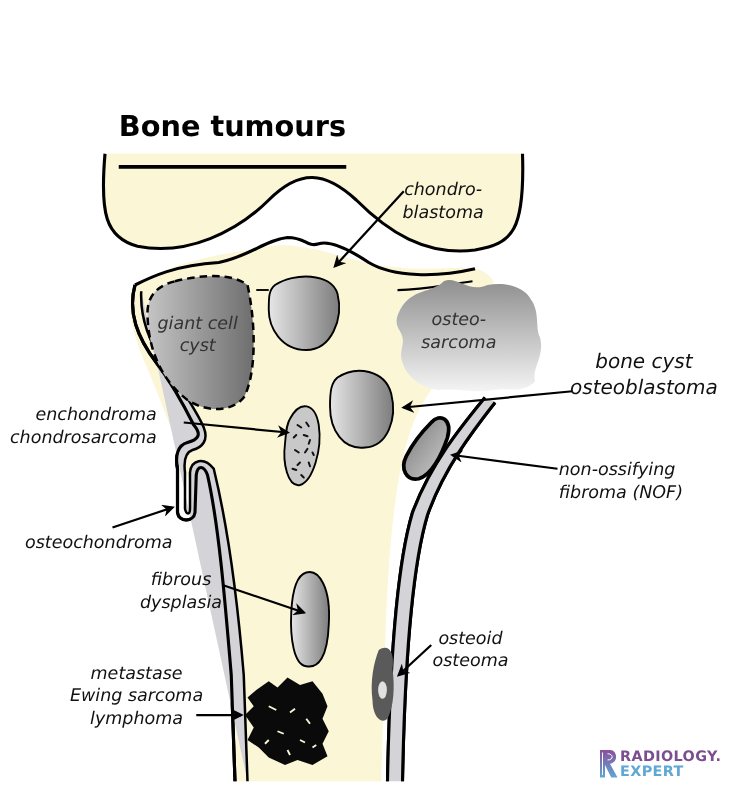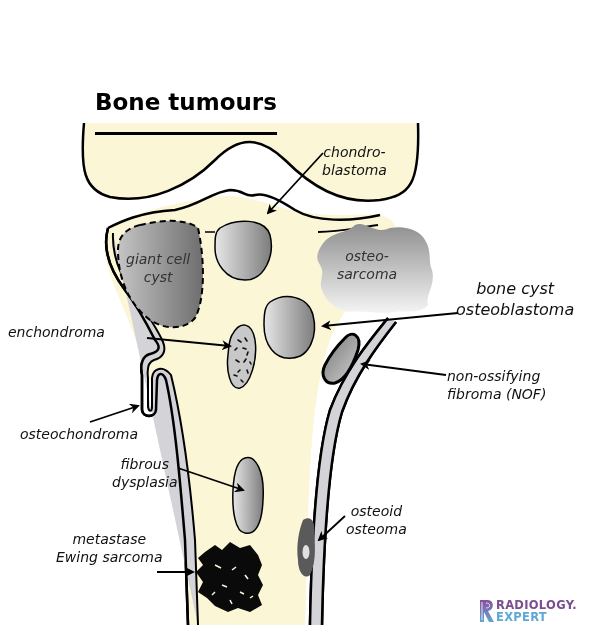--- a/index.html
+++ b/index.html
@@ -137,20 +137,21 @@
   <div>sarcoma</div>
 </div>
 
 <div class="lbl big c" style="left:456px; top:278px;">
   <div>bone cyst</div>
   <div>osteoblastoma</div>
 </div>
 
 <div class="lbl r" style="left:8px; top:323px;">
   <div>enchondroma</div>
+  <div>chondrosarcoma</div>
 </div>
 
 <div class="lbl" style="left:447px; top:367px;">
   <div>non-ossifying</div>
   <div>fibroma (NOF)</div>
 </div>
 
 <div class="lbl" style="left:20px; top:425px;">osteochondroma</div>
 
 <div class="lbl c" style="left:112px; top:455px;">
@@ -159,20 +160,21 @@
 </div>
 
 <div class="lbl c" style="left:346px; top:502px;">
   <div>osteoid</div>
   <div>osteoma</div>
 </div>
 
 <div class="lbl c" style="left:56px; top:530px;">
   <div>metastase</div>
   <div>Ewing sarcoma</div>
+  <div>lymphoma</div>
 </div>
 
 <div class="logo">
   <svg width="18" height="26" viewBox="0 0 18 26">
     <defs>
       <linearGradient id="gLogo" x1="0" y1="0" x2="0" y2="1">
         <stop offset="0" stop-color="#8a4f9c"></stop>
         <stop offset="1" stop-color="#5fa8d3"></stop>
       </linearGradient>
     </defs>

